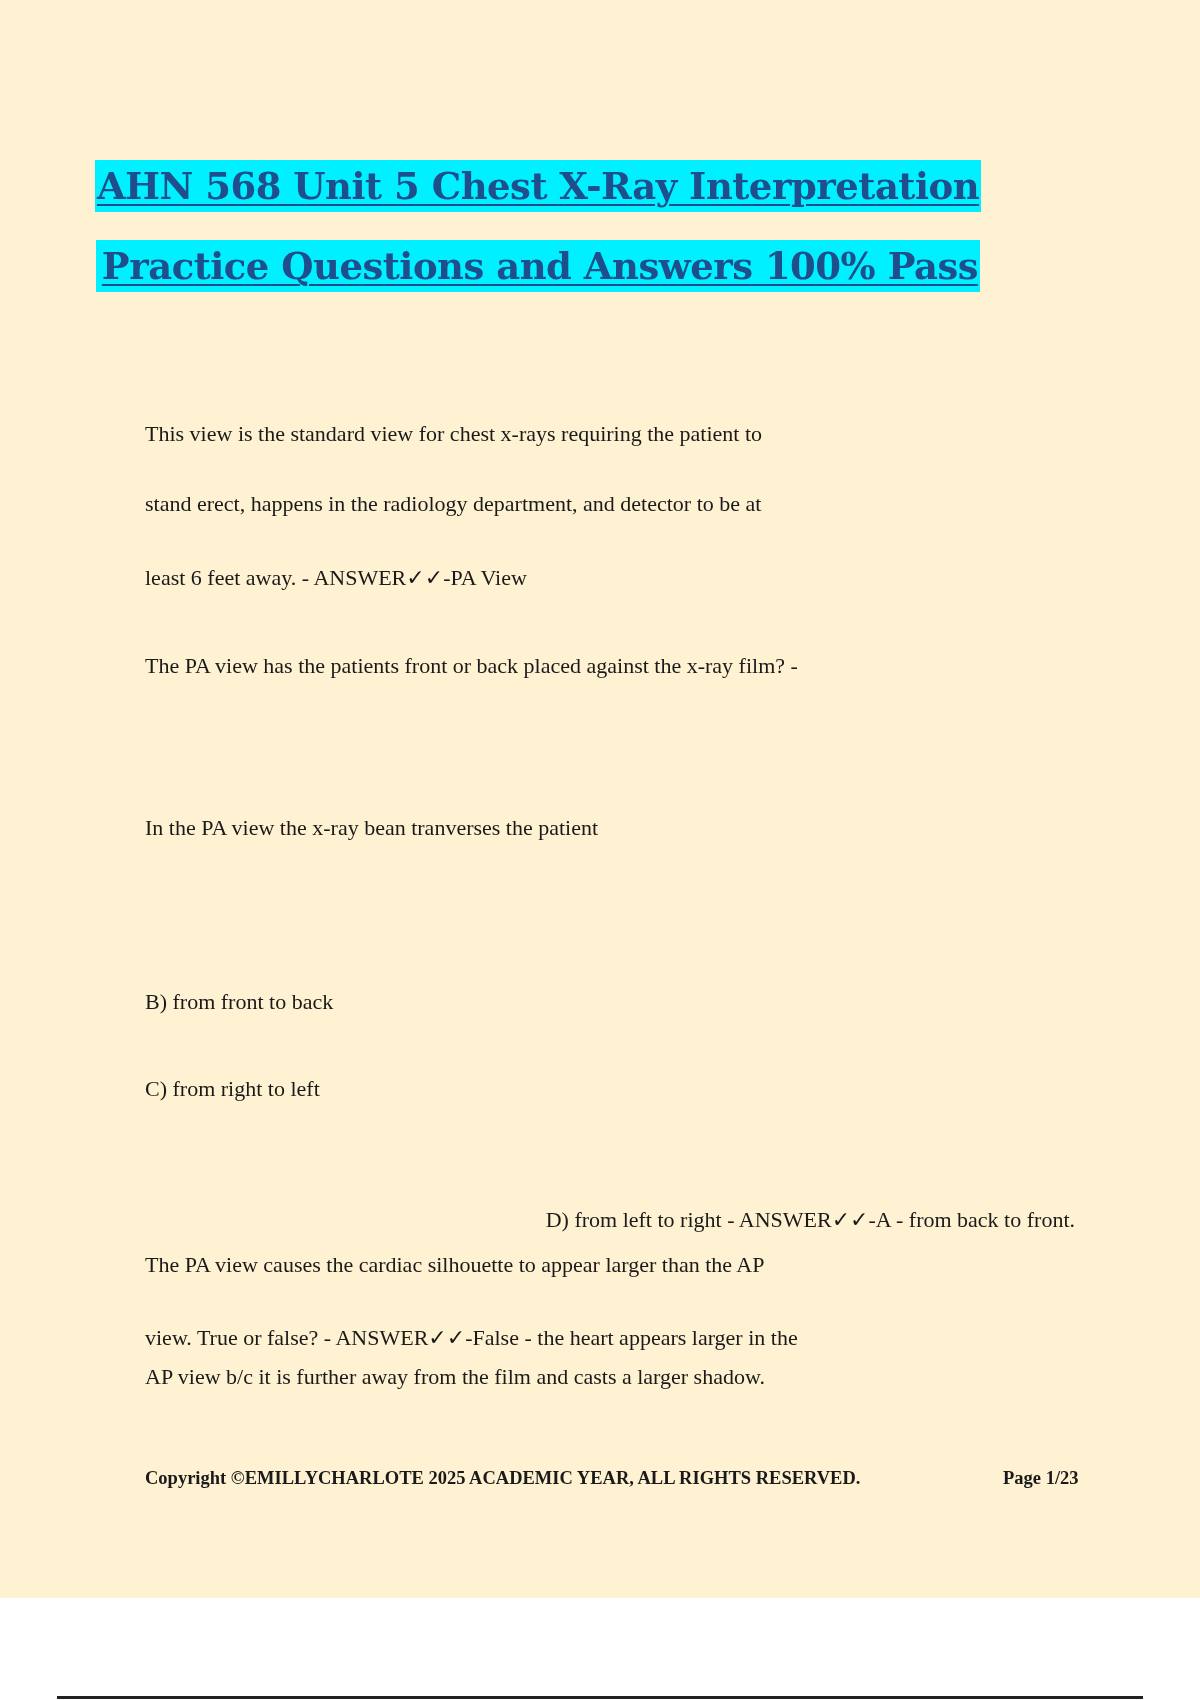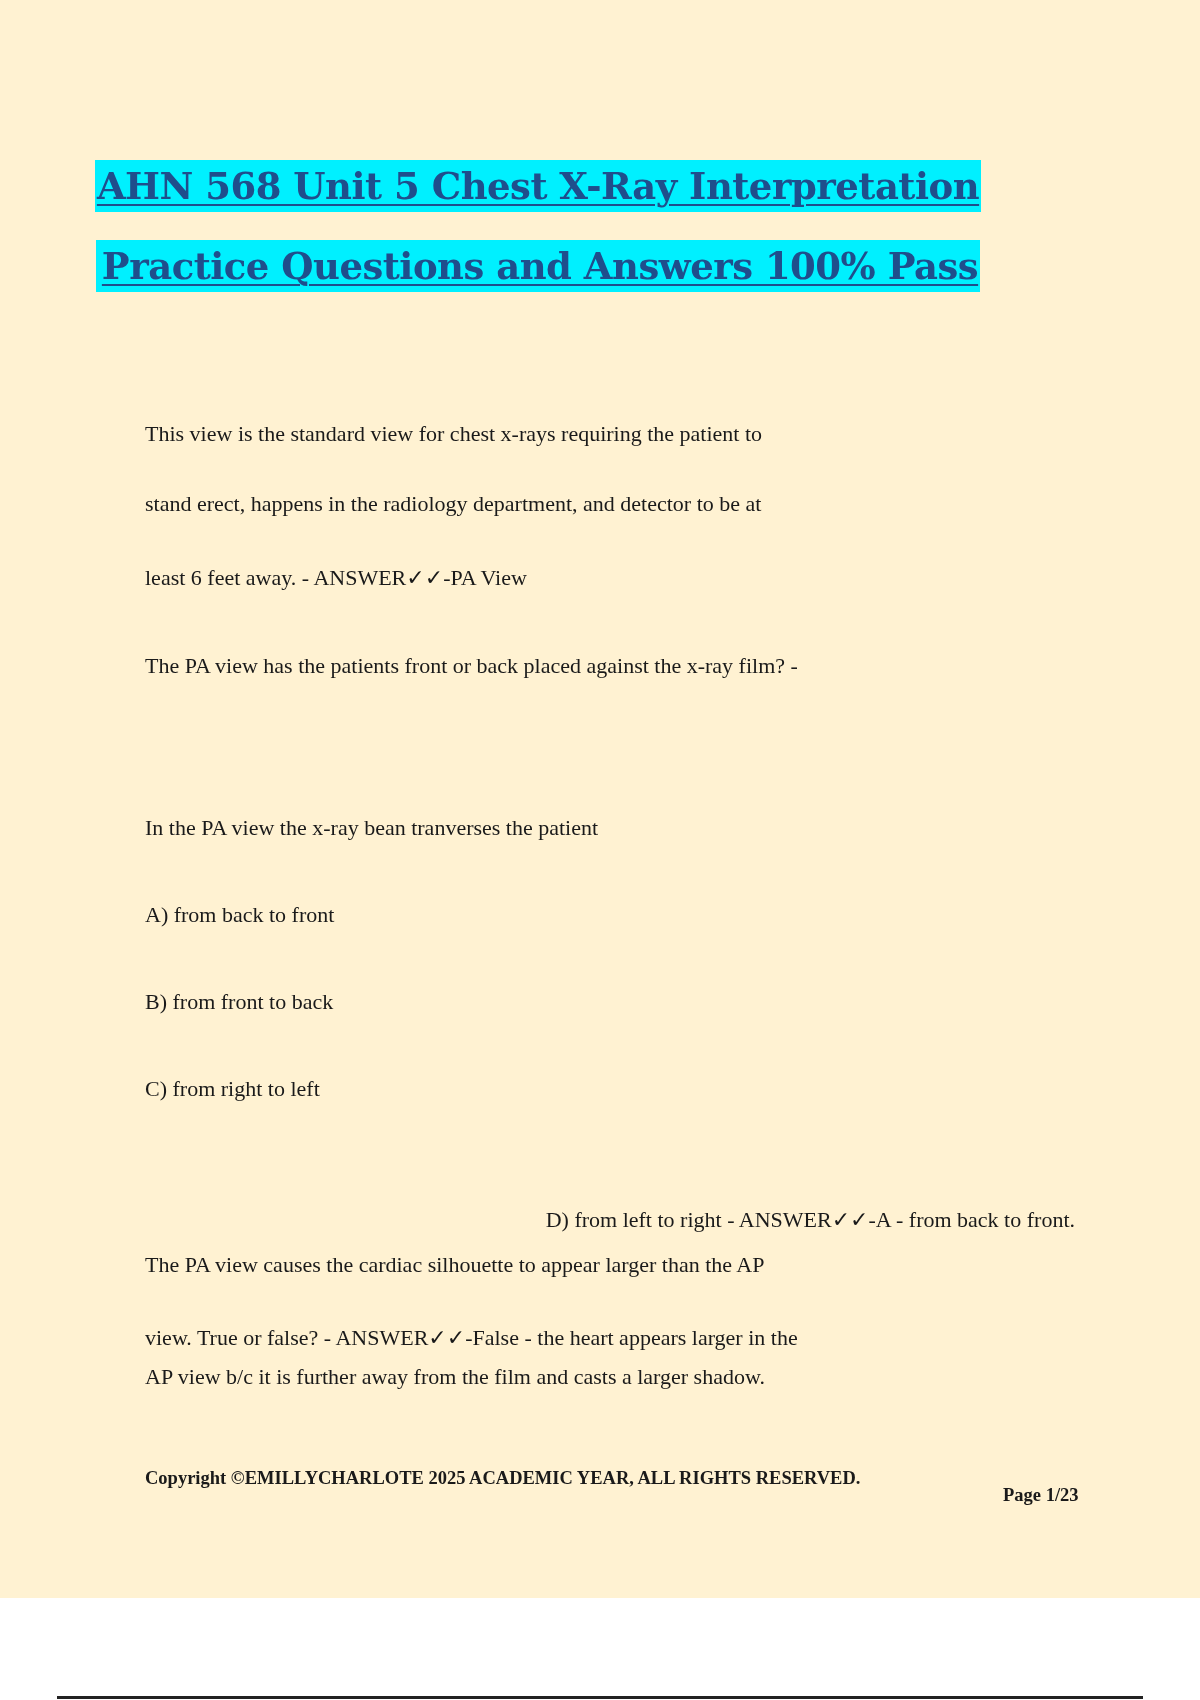--- a/index.html
+++ b/index.html
@@ -66,21 +66,20 @@
     }
     .footer-page {
       position: absolute;
       left: 1003px;
       top: 1468px;
       font-family: "Liberation Serif", "DejaVu Serif", serif;
       font-weight: bold;
       font-size: 18.5px;
       white-space: nowrap;
       color: #1a1a1a;
-      margin-top: 17px;
     }
     .next-page-rule {
       position: absolute;
       left: 57px;
       top: 1696px;
       width: 1086px;
       height: 3px;
       background: #222222;
     }
   </style>
@@ -94,21 +93,20 @@
     <span class="title-line l2">Practice Questions and Answers 100% Pass</span>
   </div>
 
   <div class="body-text" style="top:419px;"> This view is the standard view for chest x-rays requiring the patient to</div>
   <div class="body-text" style="top:489px;">stand erect, happens in the radiology department, and detector to be at</div>
   <div class="body-text" style="top:563px;">least 6 feet away. - ANSWER✓✓-PA View</div>
 
   <div class="body-text" style="top:651px;">The PA view has the patients front or back placed against the x-ray film? -</div>
 
   <div class="body-text" style="top:813px;">In the PA view the x-ray bean tranverses the patient</div>
-  <div class="body-text" style="top:900px;">A) from back to front</div>
   <div class="body-text" style="top:987px;">B) from front to back</div>
   <div class="body-text" style="top:1074px;">C) from right to left</div>
   <div class="body-text" style="top:1205px;text-align:right;">D) from left to right - ANSWER✓✓-A - from back to front.</div>
 
   <div class="body-text" style="top:1250px;">The PA view causes the cardiac silhouette to appear larger than the AP</div>
   <div class="body-text" style="top:1323px;">view. True or false? - ANSWER✓✓-False - the heart appears larger in the</div>
   <div class="body-text" style="top:1362px;">AP view b/c it is further away from the film and casts a larger shadow.</div>
 
   <div class="footer-copyright">Copyright ©EMILLYCHARLOTE 2025 ACADEMIC YEAR, ALL RIGHTS RESERVED.</div>
   <div class="footer-page">Page 1/23</div>

